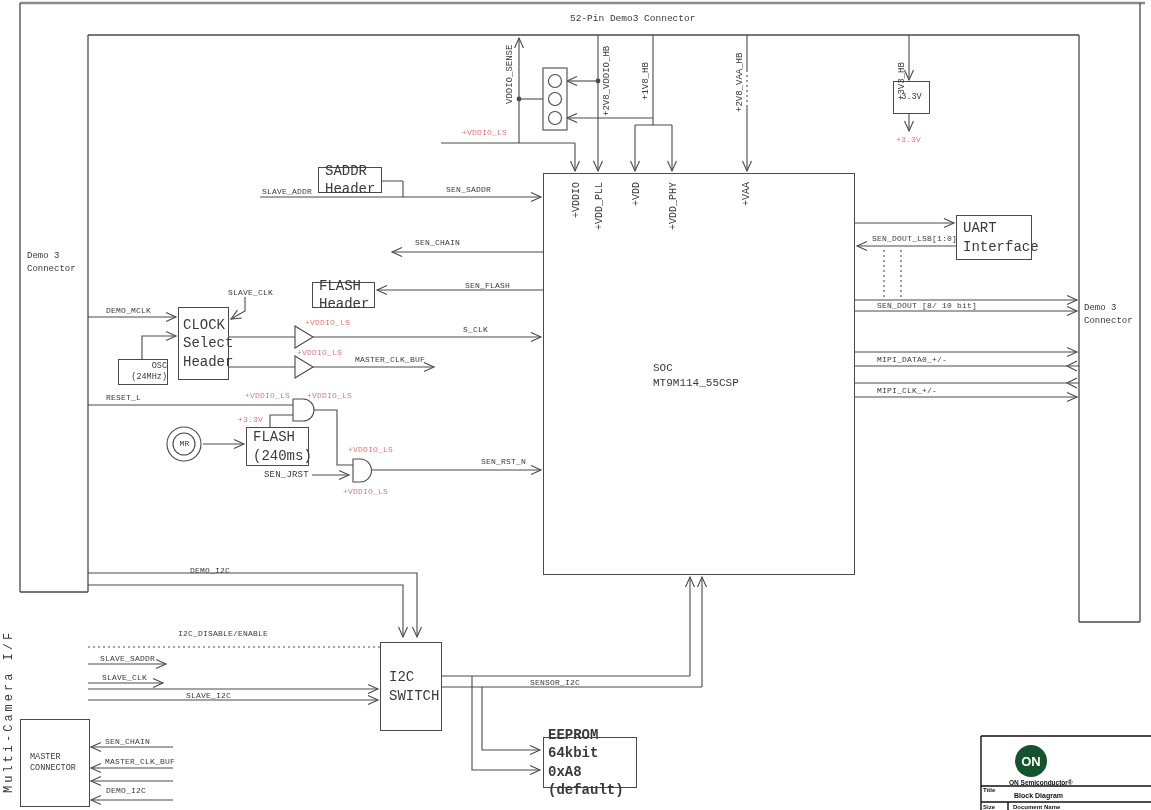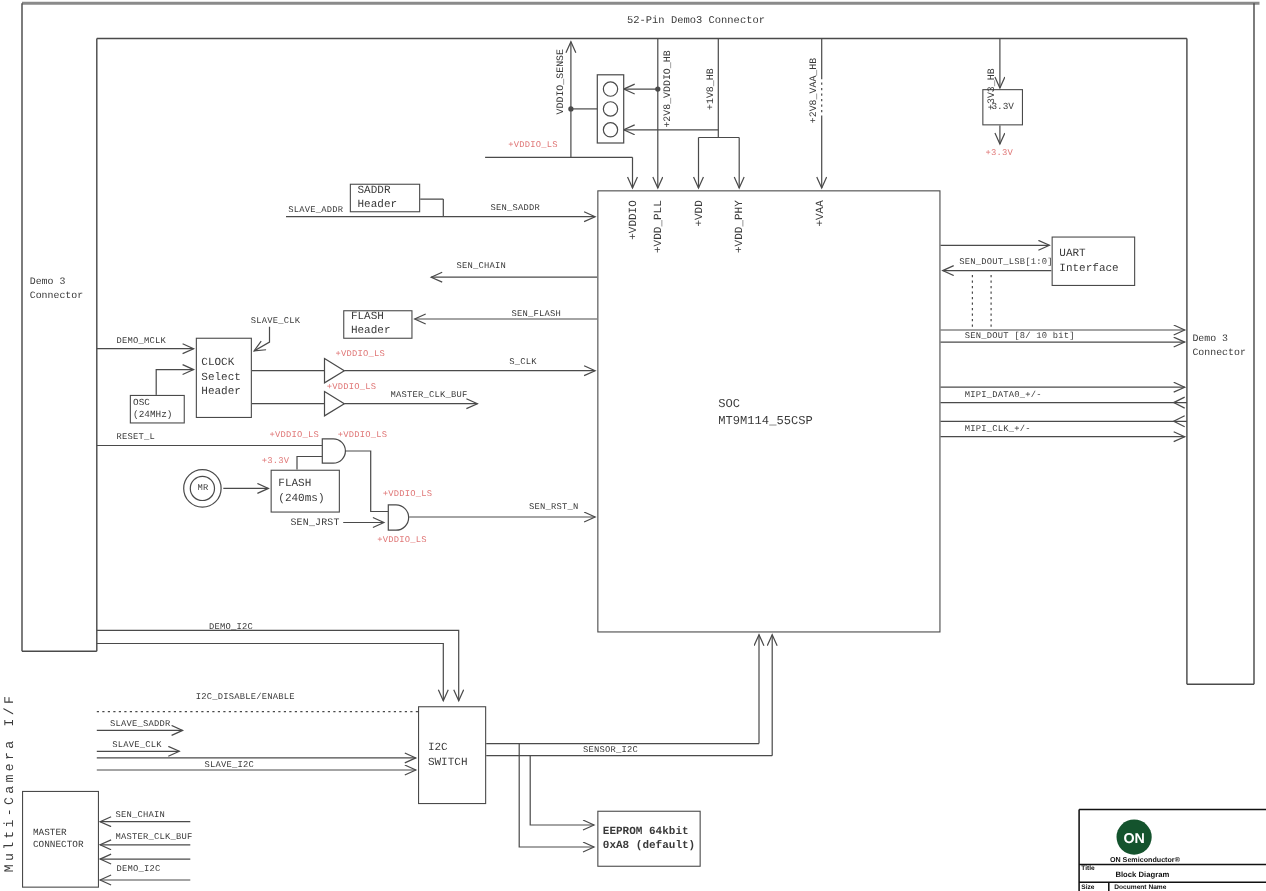--- a/index.html
+++ b/index.html
@@ -5,21 +5,21 @@
   html,body{margin:0;padding:0;background:#fff;}
   #canvas{position:relative;width:1151px;height:810px;background:#fff;overflow:hidden;
           font-family:"Liberation Mono","DejaVu Sans Mono",monospace;color:#3a3a3a;}
   svg{position:absolute;left:0;top:0;}
   .lbl{position:absolute;font-size:8px;letter-spacing:.2px;white-space:nowrap;}
   .lbl9{position:absolute;font-size:9px;white-space:nowrap;}
   .red{color:#e07878;}
   .rot{position:absolute;transform:rotate(-90deg);transform-origin:0 0;white-space:nowrap;font-size:9px;}
   .rot10{position:absolute;transform:rotate(-90deg);transform-origin:0 0;white-space:nowrap;font-size:10px;}
   .box{position:absolute;border:1.2px solid #4a4a4a;background:#fff;display:flex;align-items:center;
-       font-size:10px;line-height:1.3;}
+       font-size:14px;line-height:1.3;}
   .box .tx{padding-left:6px;white-space:normal;}
   .soc{position:absolute;border:1.2px solid #4a4a4a;background:#fff;}
   .title-cell{position:absolute;font-family:"Liberation Sans","DejaVu Sans",sans-serif;font-weight:bold;color:#111;}
   .onlogo{position:absolute;border-radius:50%;display:flex;align-items:center;justify-content:center;
           font-family:"Liberation Sans",sans-serif;font-weight:bold;color:#fff;}
 </style>
 </head>
 <body>
 
 <div id="canvas">
@@ -124,21 +124,21 @@
 
   <div class="box" style="left:318px;top:167px;width:62px;height:24px;">
       <span class="tx">SADDR Header</span>
     </div>
   <div class="box" style="left:312px;top:282px;width:61px;height:24px;">
       <span class="tx">FLASH Header</span>
     </div>
   <div class="box" style="left:178px;top:307px;width:49px;height:71px;">
       <span class="tx" style="padding-left:4px;">CLOCK Select Header</span>
     </div>
-  <div class="box" style="left:118px;top:359px;width:48px;height:24px;font-size:8.5px;">
+  <div class="box" style="left:118px;top:359px;width:48px;height:24px;font-size:8.5px;text-align:right;">
       <span class="tx" style="padding-left:2px;">OSC (24MHz)</span>
     </div>
   <div class="box" style="left:246px;top:427px;width:61px;height:37px;">
       <span class="tx">FLASH (240ms)</span>
     </div>
   <div class="box" style="left:893px;top:81px;width:35px;height:31px;justify-content:center;font-size:8.5px;">
       <span>3.3V</span>
     </div>
   <div class="soc" style="left:543px;top:173px;width:310px;height:400px;"></div>
   <div class="lbl9" style="left:653px;top:361px;width:95px;white-space:normal;font-size:11px;line-height:1.35;">SOC MT9M114_55CSP</div>

